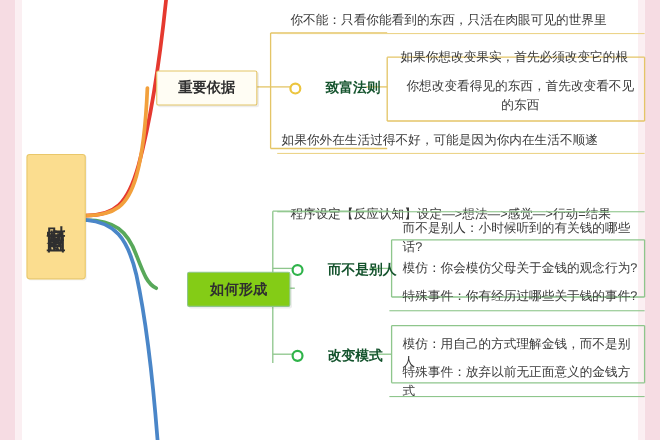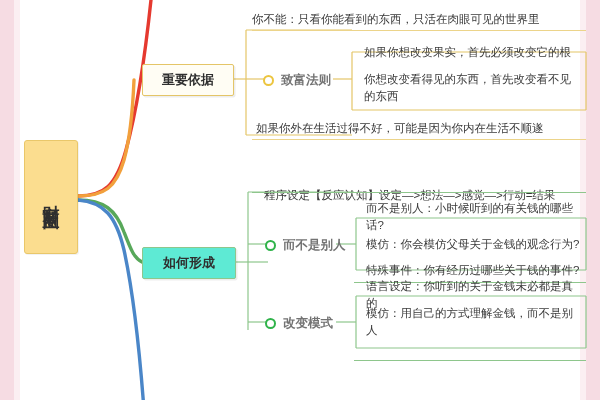--- a/index.html
+++ b/index.html
@@ -35,41 +35,41 @@
   }
 
   
   .lvl1{
     position:absolute;height:30px;border-radius:2px;
     display:flex;align-items:center;justify-content:center;
     font-size:13px;font-weight:bold;color:#2f2f2f;
     background:#fff;box-shadow:1.5px 1.5px 0 rgba(0,0,0,.07);
   }
   .lvl1.y{border:1.2px solid #e4c567;background:#fffdf4;text-align:center;}
-  .lvl1.g{border:1.2px solid #8ec68c;background:#5eead4;}
+  .lvl1.g{border:1.2px solid #8ec68c;background:#84cc16;margin-left:28px;}
 
   
   .lvl2{
-    position:absolute;display:flex;align-items:center;gap:7px;
-    font-size:12.5px;font-weight:bold;color:#737373;
+    position:absolute;display:flex;align-items:center;gap:22px;
+    font-size:12.5px;font-weight:bold;color:#14532d;
   }
   .bullet{
     width:11px;height:11px;border-radius:50%;
     box-sizing:border-box;display:inline-block;flex:none;
   }
   .bullet.y{border:2.2px solid #ecc53f;background:#fff;}
   .bullet.g{border:2.2px solid #2fb34a;background:#fff;}
 
   
   .leaf{
     position:absolute;display:flex;align-items:center;
     font-size:11.5px;color:#3a3a3a;line-height:1.45;
     padding:0 4px;box-sizing:border-box;
   }
-  .leaf.two{align-items:center;}
+  .leaf.two{align-items:center;text-align:center;}
 
   
   .uline{position:absolute;height:1.2px;}
   .uline.y{background:#ecd48a;}
   .uline.g{background:#8ec68c;}
 </style>
 </head>
 <body>
 
 <div id="stage">
@@ -120,21 +120,21 @@
   </svg>
 
   <div class="root">
     <span>财富蓝图</span>
   </div>
 
   <div class="lvl1 y" style="left:142px;top:64px;width:90px;">
     <span>重要依据</span>
   </div>
 
-  <div class="leaf" style="left:248px;top:8px;width:320px;height:22px;">
+  <div class="leaf" style="left:260px;top:8px;width:320px;height:22px;">
     <span>你不能：只看你能看到的东西，只活在肉眼可见的世界里</span>
   </div>
   <div class="uline y" style="left:252px;top:30px;width:334px;"></div>
 
   <div class="lvl2" style="left:263px;top:72px;">
     <i class="bullet y"></i>
     <span>致富法则</span>
   </div>
 
   <div class="leaf" style="left:360px;top:41px;width:222px;height:22px;">
@@ -173,21 +173,21 @@
   <div class="leaf" style="left:362px;top:260px;width:224px;height:20px;">
     <span>特殊事件：你有经历过哪些关于钱的事件?</span>
   </div>
   <div class="uline g" style="left:354px;top:282px;width:232px;"></div>
 
   <div class="lvl2" style="left:265px;top:315px;">
     <i class="bullet g"></i>
     <span>改变模式</span>
   </div>
 
-  <div class="leaf" style="left:362px;top:285px;width:222px;height:20px;">
-    <span>语言设定：你听到的关于金钱未必都是真的</span>
-  </div>
   <div class="leaf" style="left:362px;top:312px;width:224px;height:20px;">
     <span>模仿：用自己的方式理解金钱，而不是别人</span>
+  </div>
+  <div class="leaf" style="left:362px;top:338px;width:224px;height:20px;">
+    <span>特殊事件：放弃以前无正面意义的金钱方式</span>
   </div>
   <div class="uline g" style="left:354px;top:360px;width:232px;"></div>
 
 </div>
 
 </body></html>

